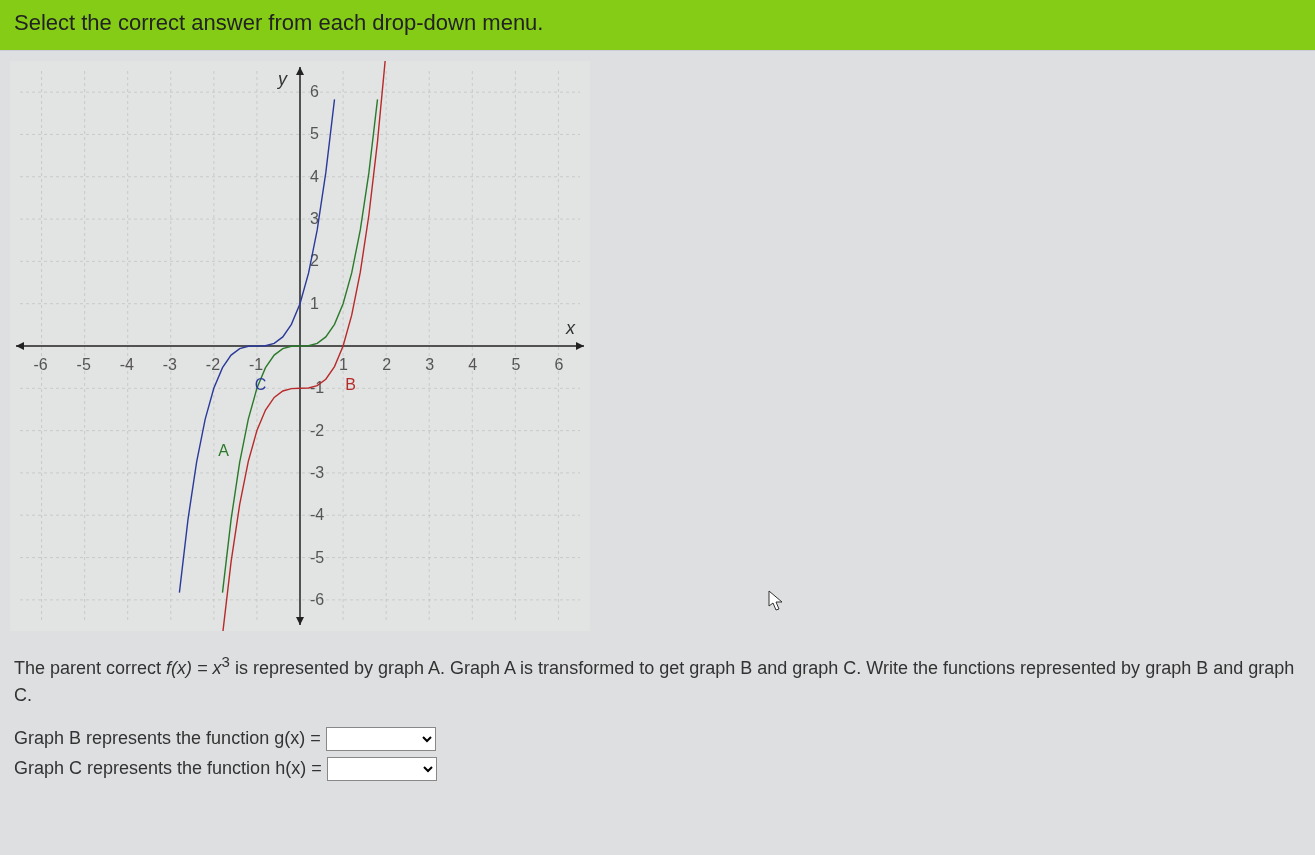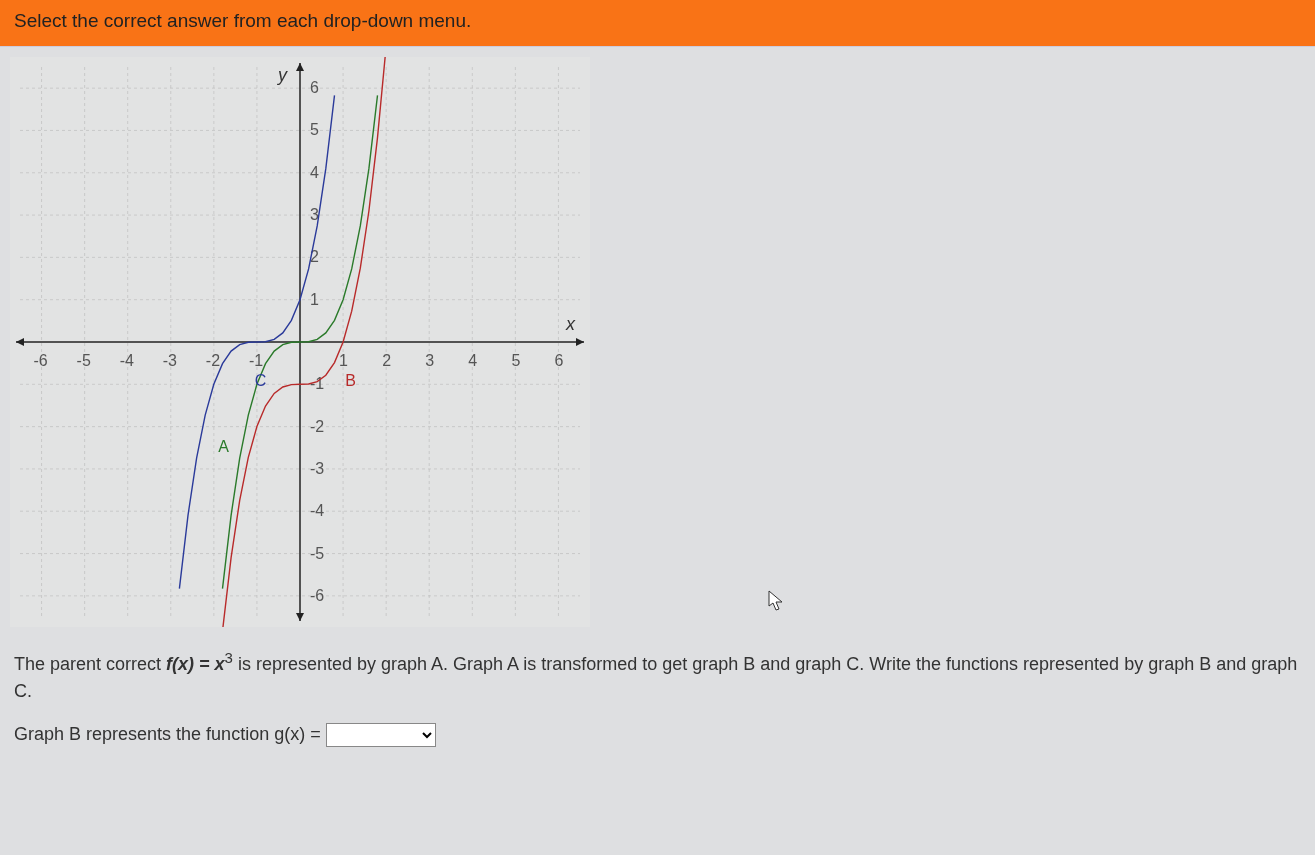--- a/index.html
+++ b/index.html
@@ -8,23 +8,23 @@
     width: 1315px;
     height: 855px;
     font-family: Arial, Helvetica, sans-serif;
     background: #dedfe1;
     color: #222;
     overflow: hidden;
     position: relative;
   }
   .instr {
     padding: 10px 14px 14px 14px;
-    font-size: 19px;
+    font-size: 22px;
     color: #222;
-    background: #f97316;
+    background: #84cc16;
     border-bottom: 1px solid #ccd;
   }
   .graph-wrap {
     padding: 10px 0 0 10px;
   }
   svg.graph {
     display: block;
     background: #e2e3e3;
   }
   .axis-label-g text,
@@ -44,21 +44,21 @@
   .curve-label { font-size: 16px; font-family: Arial, sans-serif; }
   .label-A { fill: #2a7a2a; }
   .label-B { fill: #b82a2a; }
   .label-C { fill: #2a3a9a; }
   .body-text {
     padding: 20px 10px 0 14px;
     font-size: 18px;
     color: #333;
     line-height: 1.5;
   }
-  .body-text .fn { font-style: italic; font-weight: bold; }
+  .body-text .fn { font-style: italic; }
   .answers {
     padding: 18px 20px 0 14px;
     font-size: 18px;
     color: #333;
   }
   .answers .row { margin-bottom: 6px; }
   select.dropdown {
     width: 110px;
     height: 24px;
     font-size: 14px;
@@ -149,17 +149,21 @@
 
 <div class="body-text">
   <span>The parent correct </span><span class="fn">f(x) = x</span><sup>3</sup><span> is represented by graph A. Graph A is transformed to get graph B and graph C. Write the functions represented by graph B and graph C.</span>
 </div>
 
 <div class="answers">
   <div class="row">
     <span>Graph B represents the function </span><span class="fn">g(x) =</span>
     <select class="dropdown" title=""><option></option></select>
   </div>
+  <div class="row">
+    <span>Graph C represents the function </span><span class="fn">h(x) =</span>
+    <select class="dropdown" title=""><option></option></select>
+  </div>
 </div>
 
 <svg class="cursor" width="20" height="22">
   <path d="M1 1 L1 16 L5 13 L8 20 L11 19 L8 12 L14 12 Z" fill="#fff" stroke="#333" stroke-width="1"></path>
 </svg>
 
 </body></html>

